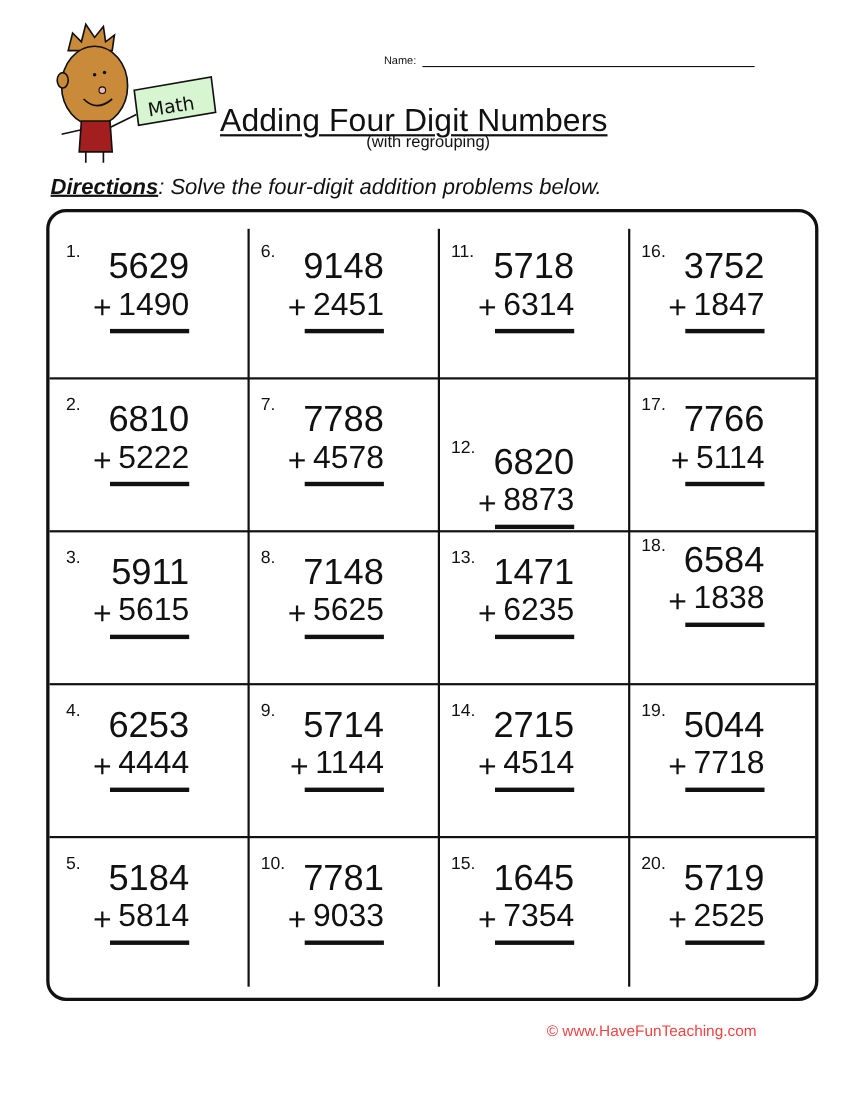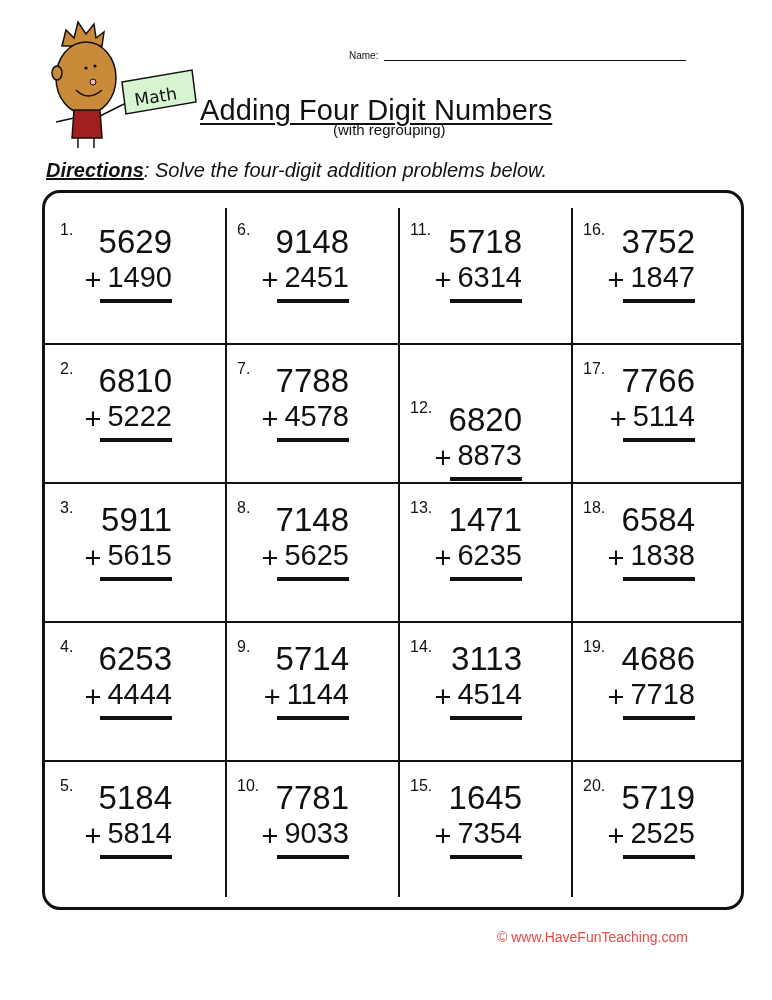--- a/index.html
+++ b/index.html
@@ -182,21 +182,21 @@
       <span class="pnum">13.</span>
       <span class="top-num">1471</span>
       <div class="bot-row">
         <span class="plus">+</span>
         <span class="bot-num">6235</span>
       </div>
       <div class="ans-line"></div>
     </div>
     <div class="cell" style="left: 354px; top: 428px; border-radius: 30px;">
       <span class="pnum">14.</span>
-      <span class="top-num">3113</span>
+      <span class="top-num">2715</span>
       <div class="bot-row">
         <span class="plus">+</span>
         <span class="bot-num">4514</span>
       </div>
       <div class="ans-line"></div>
     </div>
     <div class="cell" style="left: 354px; top: 567px;">
       <span class="pnum">15.</span>
       <span class="top-num">1645</span>
       <div class="bot-row">
@@ -216,32 +216,32 @@
     </div>
     <div class="cell" style="left: 527px; top: 150px;">
       <span class="pnum">17.</span>
       <span class="top-num">7766</span>
       <div class="bot-row">
         <span class="plus">+</span>
         <span class="bot-num">5114</span>
       </div>
       <div class="ans-line"></div>
     </div>
-    <div class="cell" style="left: 527px; top: 289px;">
+    <div class="cell" style="left: 527px; top: 278px;">
       <span class="pnum">18.</span>
       <span class="top-num">6584</span>
       <div class="bot-row">
         <span class="plus">+</span>
         <span class="bot-num">1838</span>
       </div>
       <div class="ans-line"></div>
     </div>
     <div class="cell" style="left: 527px; top: 428px;">
       <span class="pnum">19.</span>
-      <span class="top-num">4686</span>
+      <span class="top-num">5044</span>
       <div class="bot-row">
         <span class="plus">+</span>
         <span class="bot-num">7718</span>
       </div>
       <div class="ans-line"></div>
     </div>
     <div class="cell" style="left: 527px; top: 567px;">
       <span class="pnum">20.</span>
       <span class="top-num">5719</span>
       <div class="bot-row">

